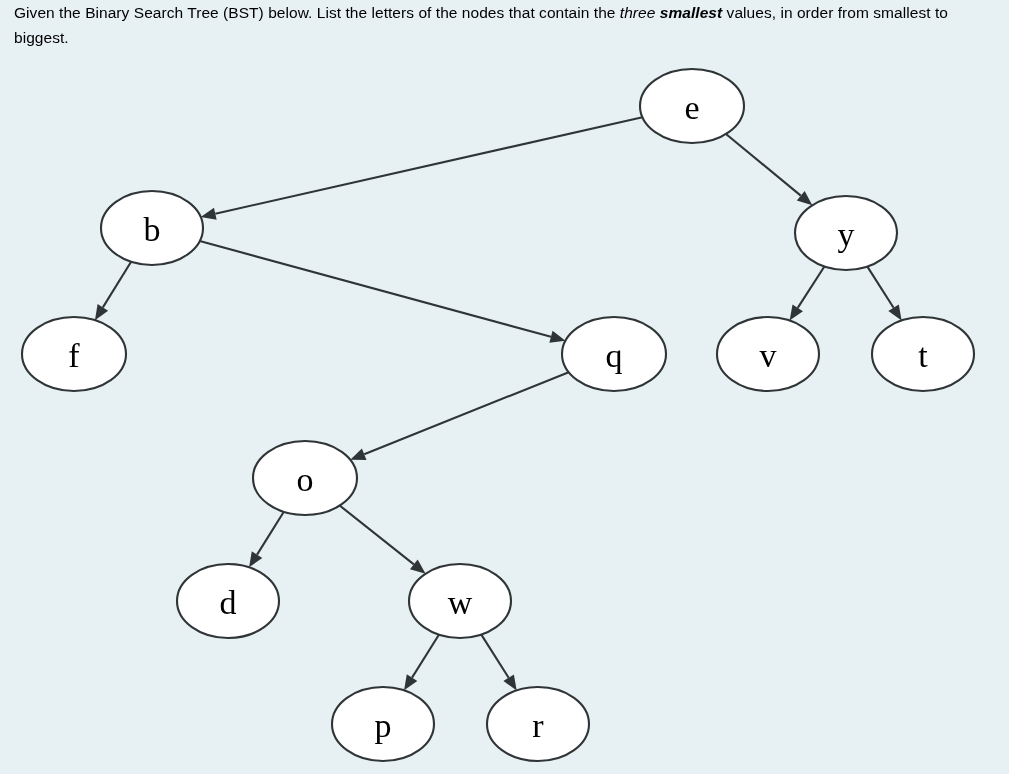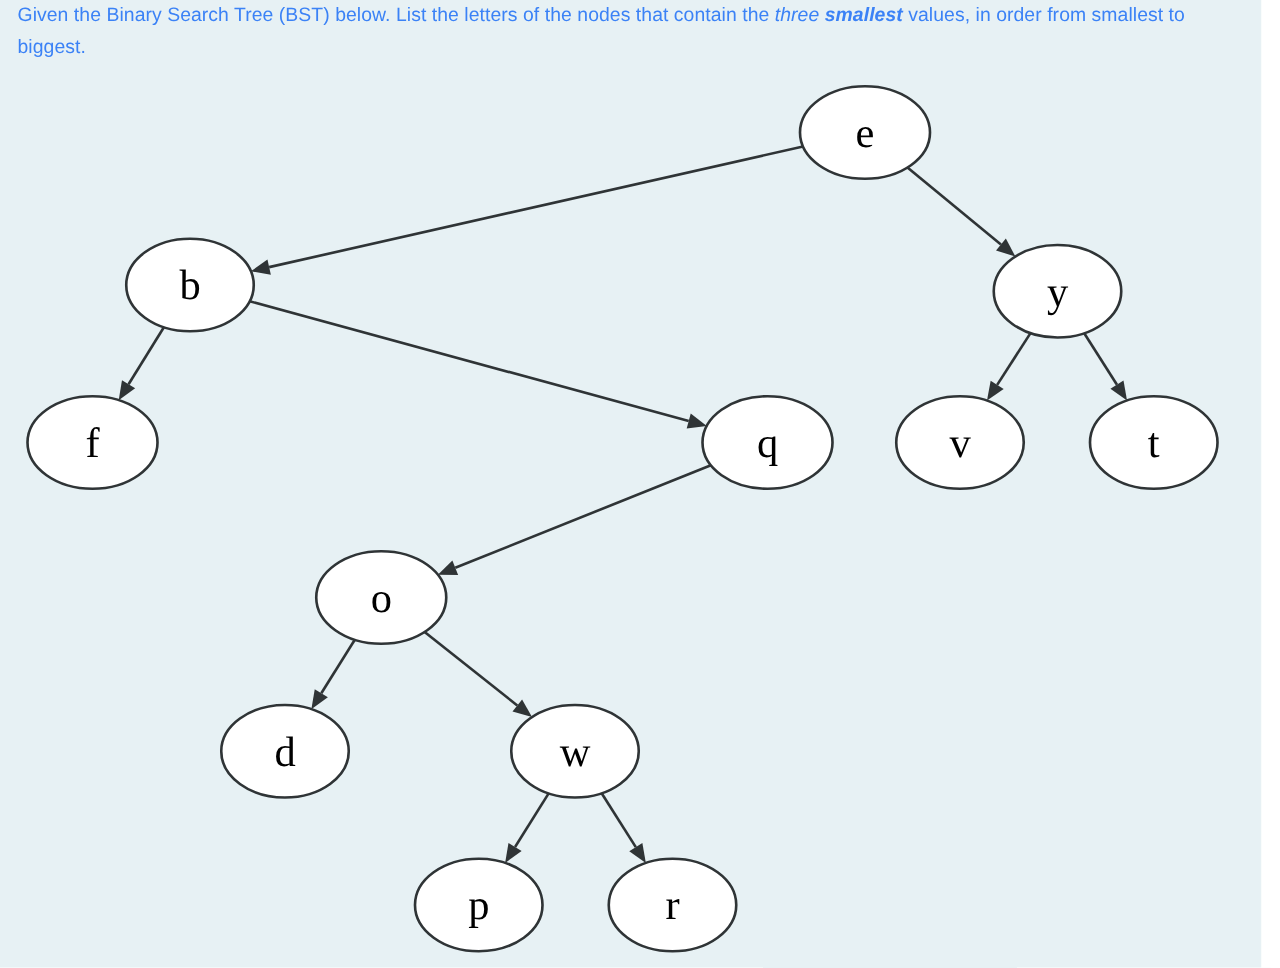--- a/index.html
+++ b/index.html
@@ -28,21 +28,21 @@
     background: #e7f1f4;
   }
   #question {
     position: absolute;
     left: 14px;
     top: 0px;
     width: 980px;
     font-family: "Liberation Sans", sans-serif;
     font-size: 15.5px;
     line-height: 25px;
-    color: #3b82f6;
+    color: #000000;
     letter-spacing: 0.05px;
   }
   #question .em {
     font-style: italic;
   }
   #question .strong {
     font-style: italic;
     font-weight: bold;
   }
   #tree-svg {

